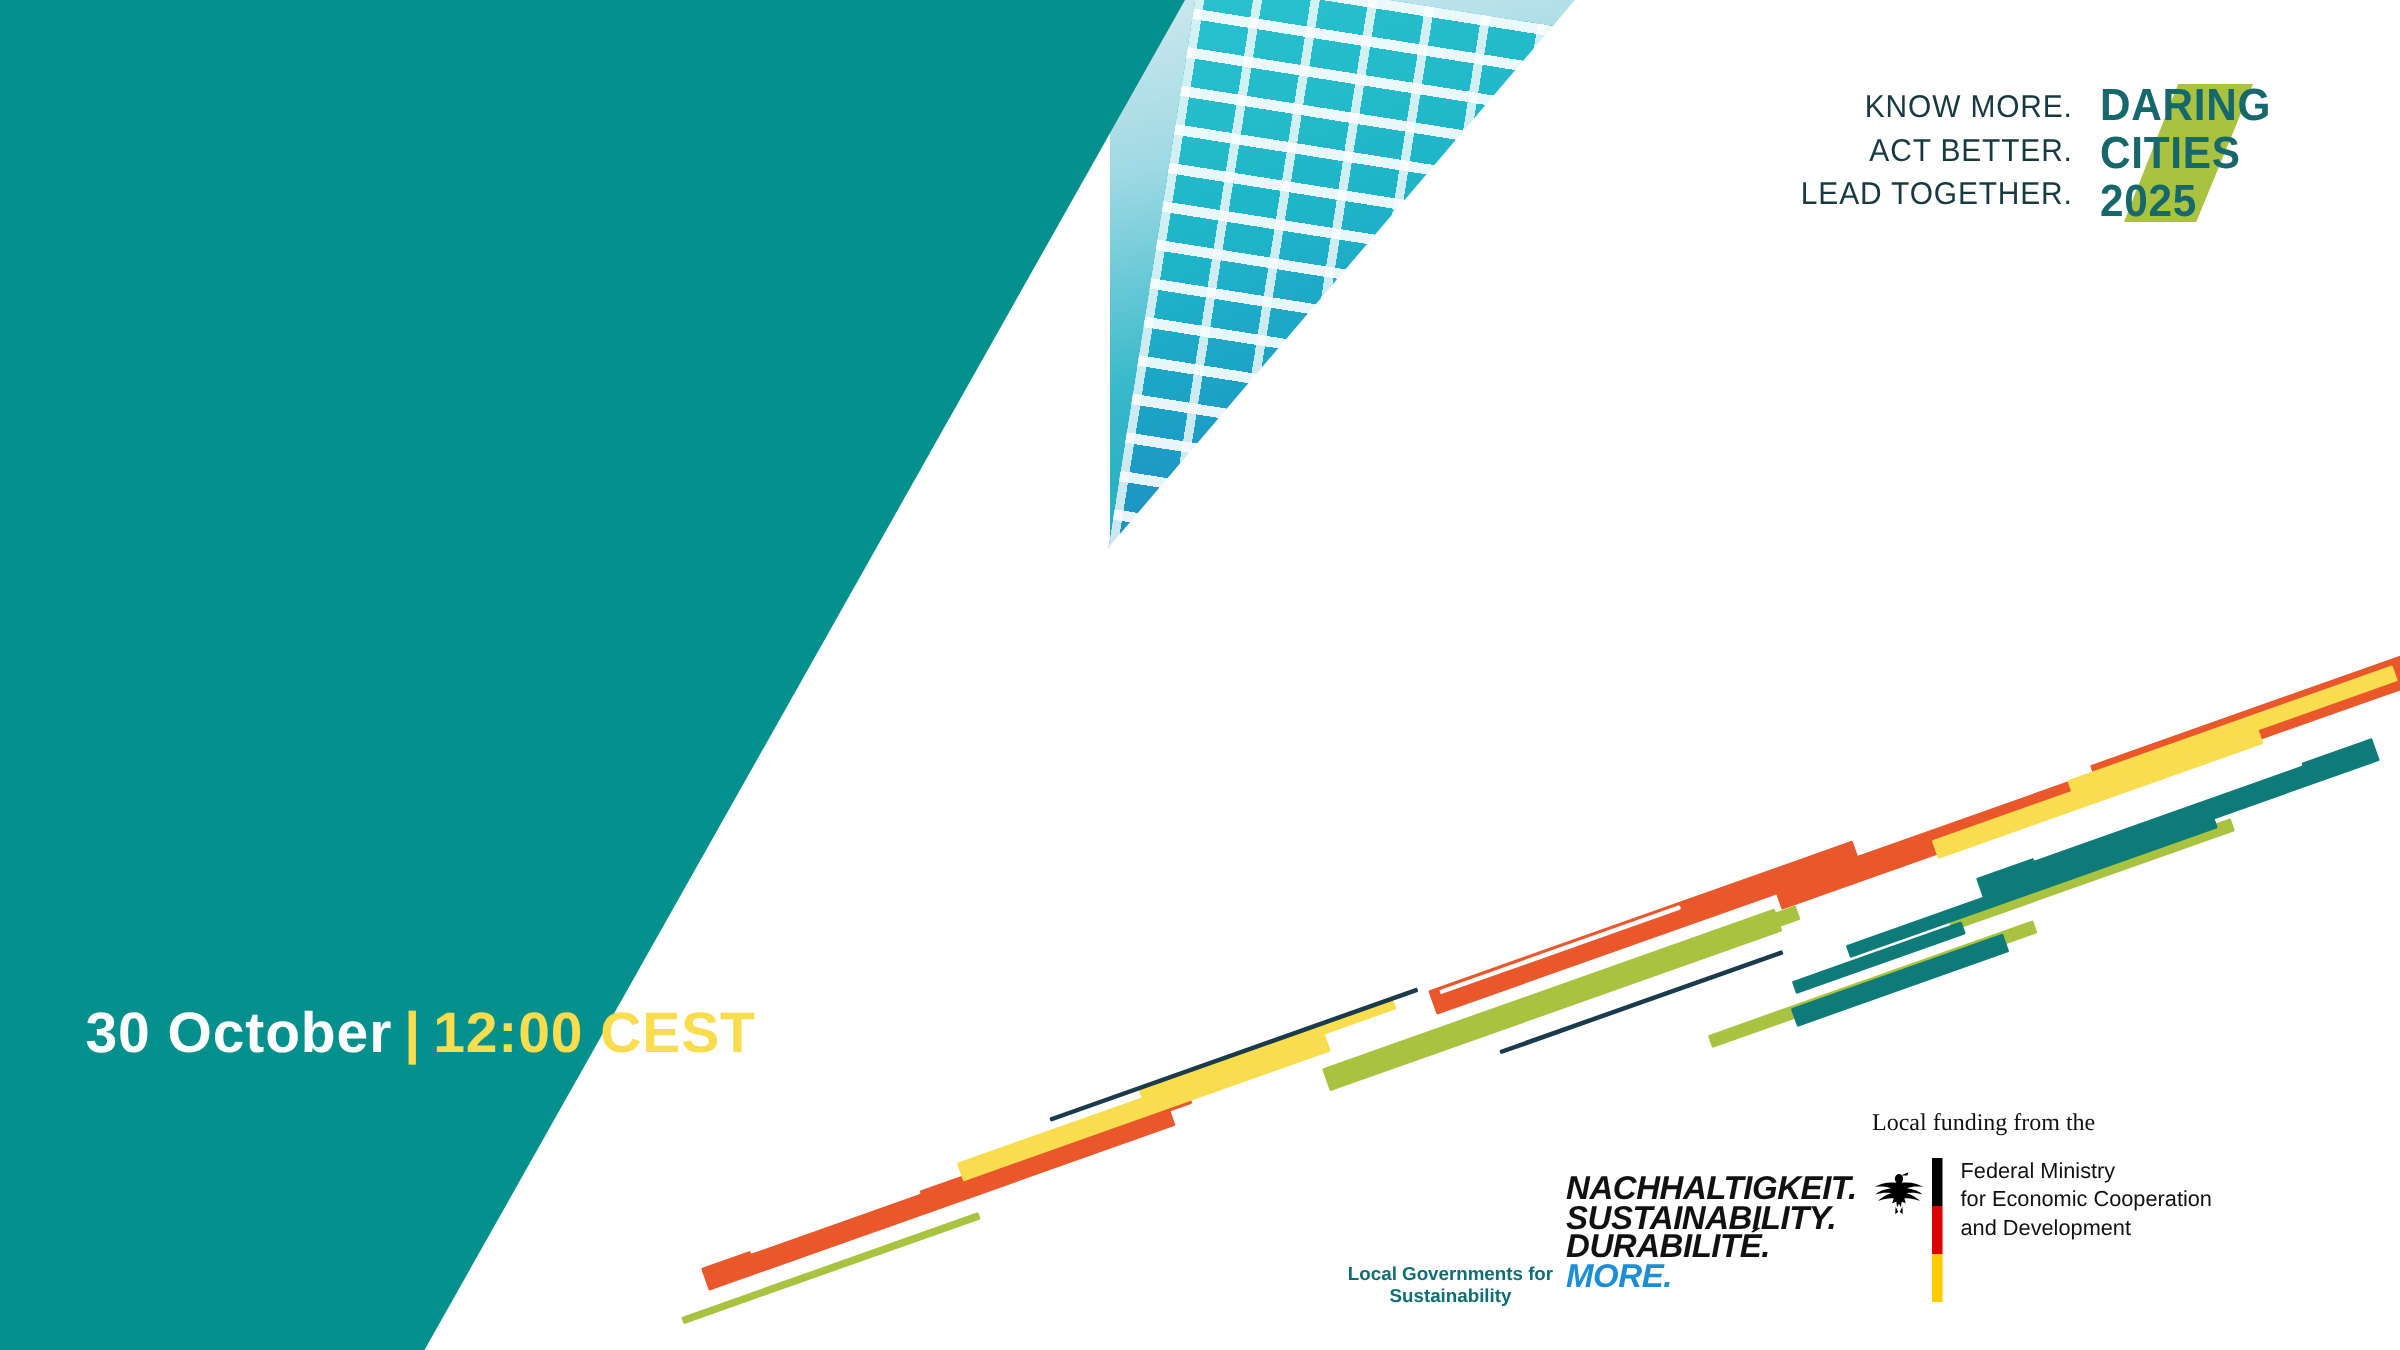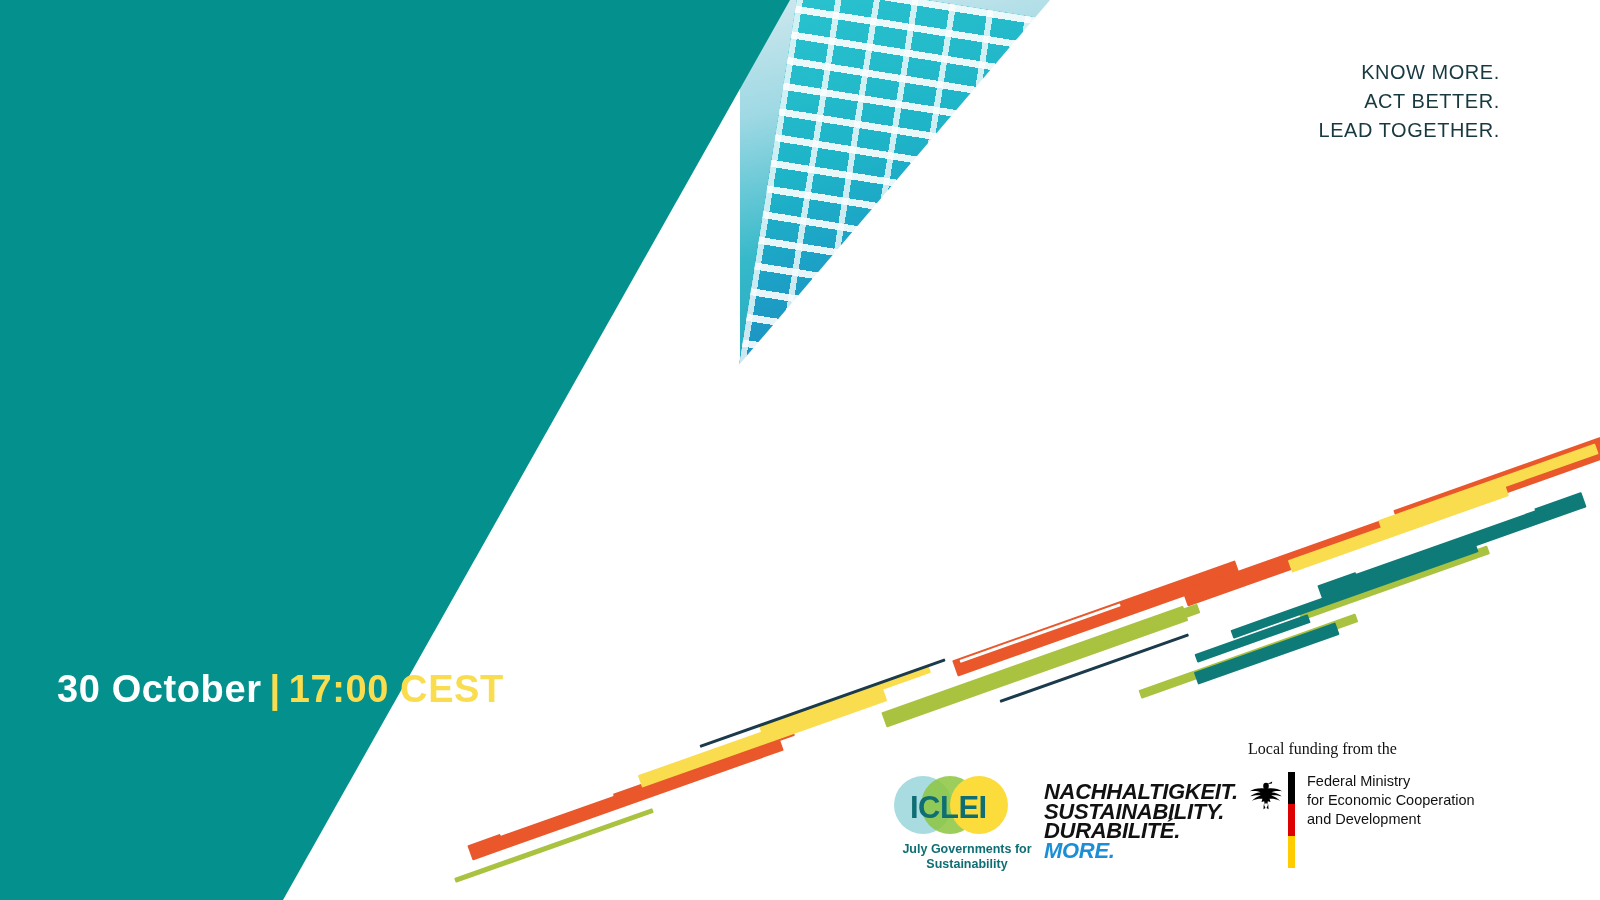--- a/index.html
+++ b/index.html
@@ -573,39 +573,39 @@
       <div class="stripe" style="left: 700px; top: 745px; width: 260px; height: 3px; background: rgb(27, 58, 75);"></div>
       <div class="stripe" style="left: 1000px; top: 700px; width: 200px; height: 3px; background: rgb(27, 58, 75);"></div>
       <div class="stripe" style="left: 960px; top: 660px; width: 170px; height: 3px; background: rgb(255, 255, 255);"></div>
       <div class="stripe" style="left: 1355px; top: 568px; width: 190px; height: 6px; background: rgb(255, 255, 255);"></div>
       <div class="stripe" style="left: 500px; top: 832px; width: 120px; height: 4px; background: rgb(255, 255, 255);"></div>
     </div>
 
 
 
   <div class="datetime">
-    <span class="dt-date">30 October</span><span class="dt-sep">|</span><span class="dt-time">17:00 CEST</span>
+    <span class="dt-date">30 October</span><span class="dt-sep">|</span><span class="dt-time">12:00 CEST</span>
   </div>
 
   <div class="dc-box">
     <div class="dc-tagline">
       <div>KNOW MORE.</div>
       <div>ACT BETTER.</div>
       <div>LEAD TOGETHER.</div>
     </div>
+    <div class="dc-logo">
+      <div class="dc-chevron"></div>
+      <div class="dc-word dc-w1">DARING</div>
+      <div class="dc-word dc-w2">CITIES</div>
+      <div class="dc-word dc-w3">2025</div>
+    </div>
   </div>
 
   <div class="iclei">
-    <div class="iclei-circles">
-      <div class="ic-c ic-c1"></div>
-      <div class="ic-c ic-c2"></div>
-      <div class="ic-c ic-c3"></div>
-      <div class="iclei-word">ICLEI</div>
-    </div>
-    <div class="iclei-tag">July Governments for Sustainability</div>
+    <div class="iclei-tag">Local Governments for Sustainability</div>
   </div>
 
   <div class="bonn">
     <div>NACHHALTIGKEIT.</div>
     <div>SUSTAINABILITY.</div>
     <div>DURABILITÉ.</div>
     <div class="bonn-city">MORE.</div>
   </div>
 
   <div class="bmz">

